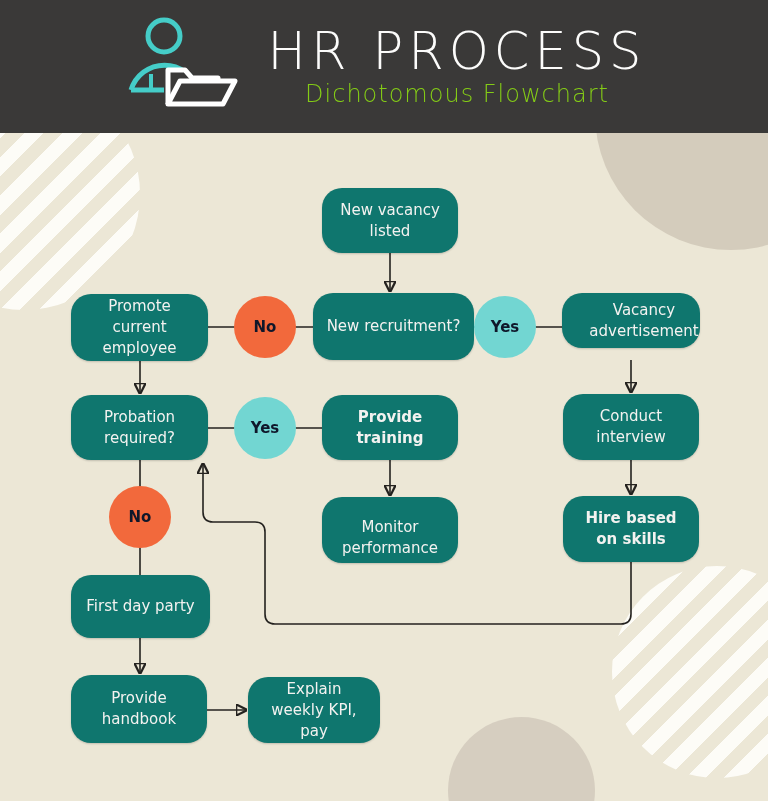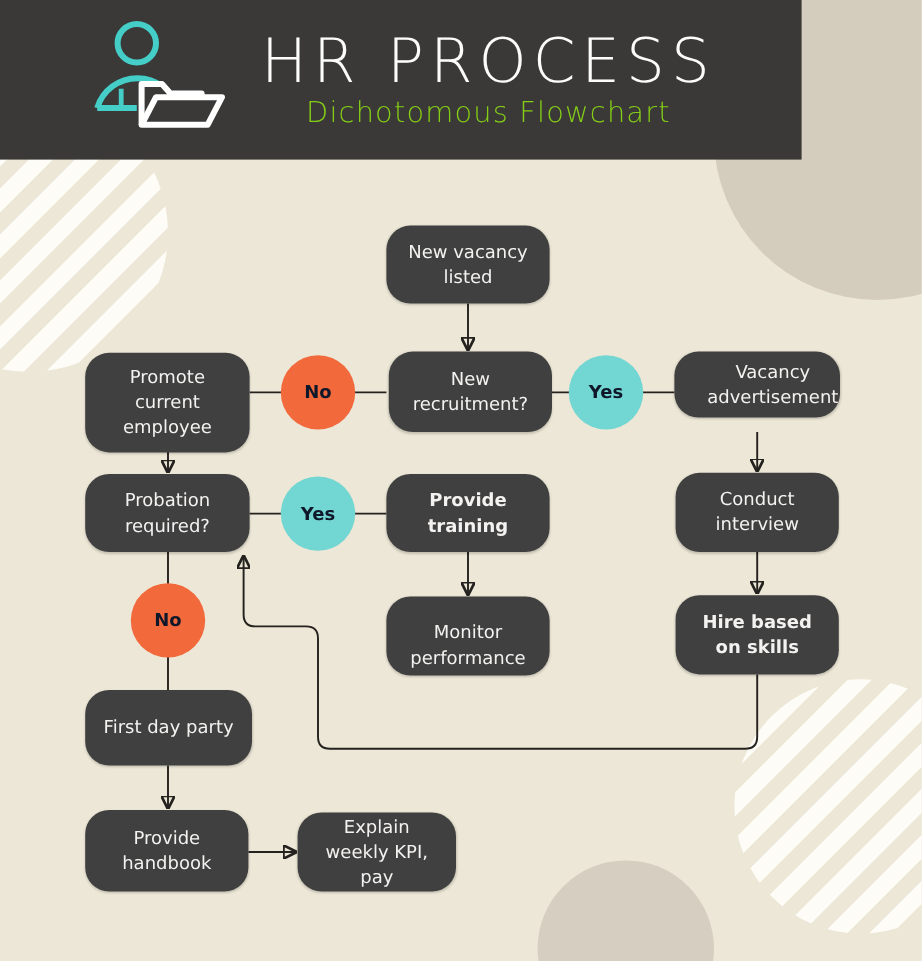--- a/index.html
+++ b/index.html
@@ -8,39 +8,39 @@
 
   
   .deco{position:absolute;border-radius:50%;z-index:0;}
   .stripes{background:repeating-linear-gradient(135deg,rgba(255,255,255,0) 0 13px,#fdfcf7 13px 27px);}
   .stripes-tl{left:-92px;top:78px;width:232px;height:232px;}
   .stripes-br{left:612px;top:566px;width:210px;height:212px;}
   .circle-tr{left:595px;top:-22px;width:272px;height:272px;background:#d4ccbc;}
   .circle-bm{left:448px;top:717px;width:147px;height:147px;background:#d6cec0;}
 
   
-  .header{position:absolute;left:0;top:0;width:668px;height:133px;background:#3a3938;z-index:3;
+  .header{position:absolute;left:0;top:0;width:768px;height:133px;background:#3a3938;z-index:3;
           display:flex;align-items:center;justify-content:center;gap:26px;}
   .header .titles{text-align:center;color:#fdfdfc;}
   .header h1{margin:0;font-size:51px;font-weight:300;letter-spacing:5px;line-height:1.05;color:#fcfcfb;}
   .header .subtitle{font-size:24px;font-weight:300;letter-spacing:1px;color:#84cc16;margin-top:2px;}
   .icon-wrap{width:120px;height:114px;flex:0 0 auto;}
 
   
   .connectors{position:absolute;left:0;top:0;z-index:1;pointer-events:none;}
   .connectors path{stroke:#24221f;stroke-width:1.6;fill:none;}
 
   
-  .node{position:absolute;z-index:2;background:#404040;border-radius:20px;color:#f3f2f0;
+  .node{position:absolute;z-index:2;background:#0f766e;border-radius:20px;color:#f3f2f0;
         display:flex;align-items:center;justify-content:center;text-align:center;
         font-size:15px;line-height:1.4;padding:4px 10px;box-sizing:border-box;
         box-shadow:0 1px 2px rgba(0,0,0,0.18);}
   .n-new-vacancy      {left:322px;top:188px;width:136px;height:65px;}
-  .n-promote          {left:71px; top:294px;width:137px;height:83px;}
-  .n-recruitment      {left:324px;top:293px;width:136px;height:67px;}
+  .n-promote          {left:71px; top:294px;width:137px;height:67px;}
+  .n-recruitment      {left:313px;top:293px;width:161px;height:67px;}
   .n-vacancy-ad       {left:562px;top:293px;width:138px;height:55px;padding-left:36px;}
   .n-probation        {left:71px; top:395px;width:137px;height:65px;}
   .n-training         {left:322px;top:395px;width:136px;height:65px;font-weight:bold;}
   .n-interview        {left:563px;top:394px;width:136px;height:66px;}
   .n-monitor          {left:322px;top:497px;width:136px;height:66px;align-items:flex-end;}
   .n-hire             {left:563px;top:496px;width:136px;height:66px;font-weight:bold;}
   .n-party            {left:71px; top:575px;width:139px;height:63px;}
   .n-handbook         {left:71px; top:675px;width:136px;height:68px;}
   .n-kpi              {left:248px;top:677px;width:132px;height:66px;}
 

